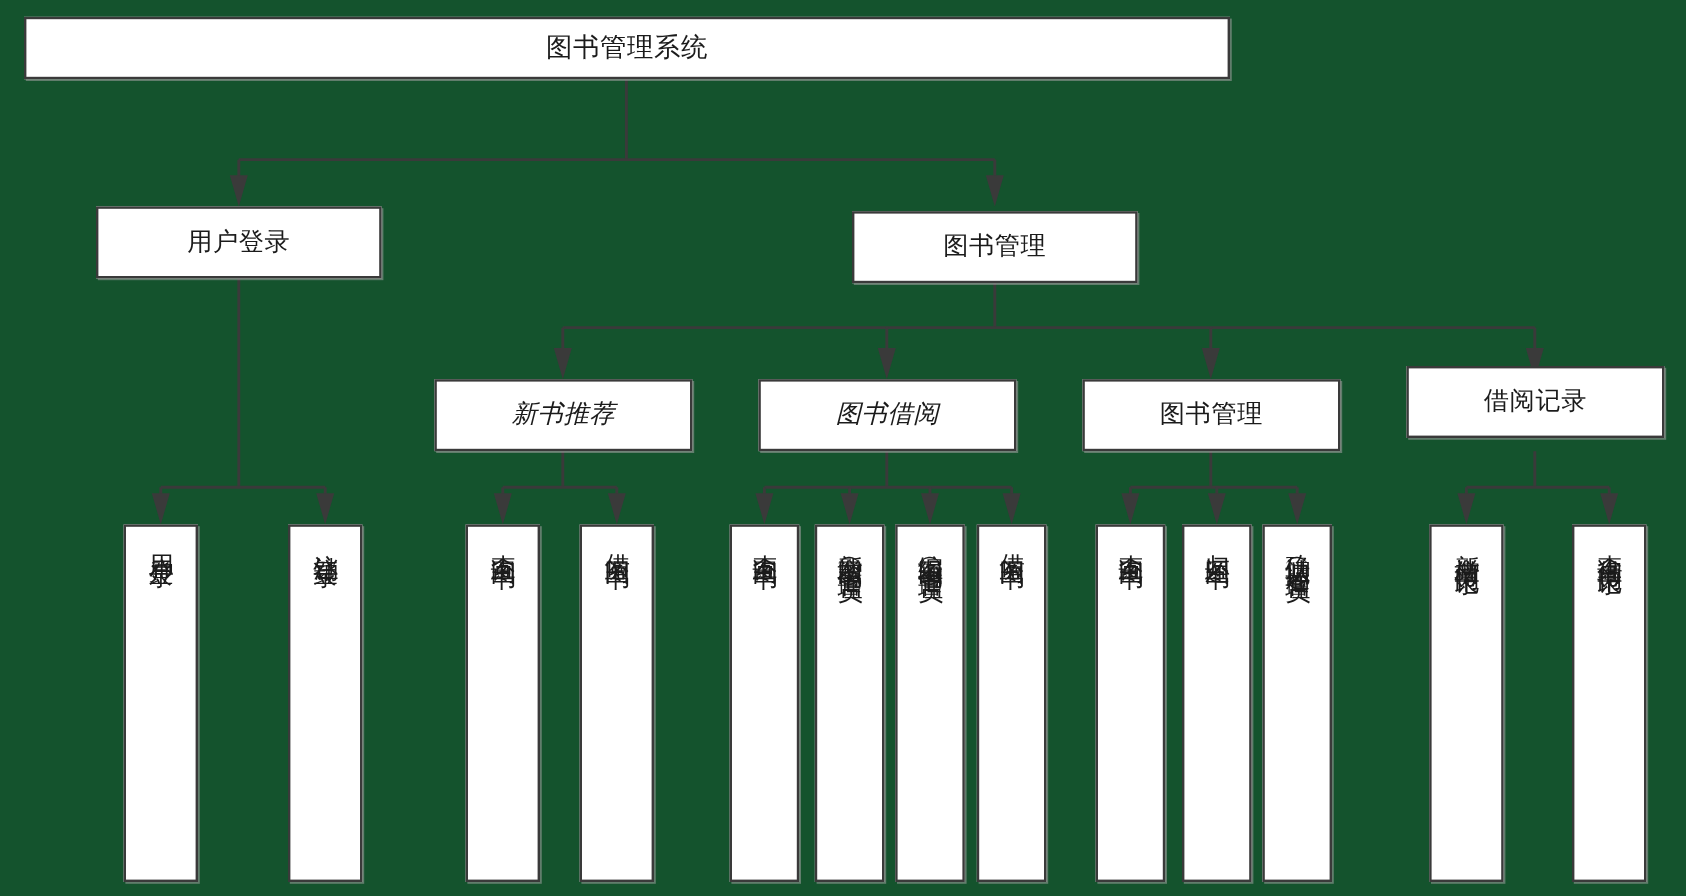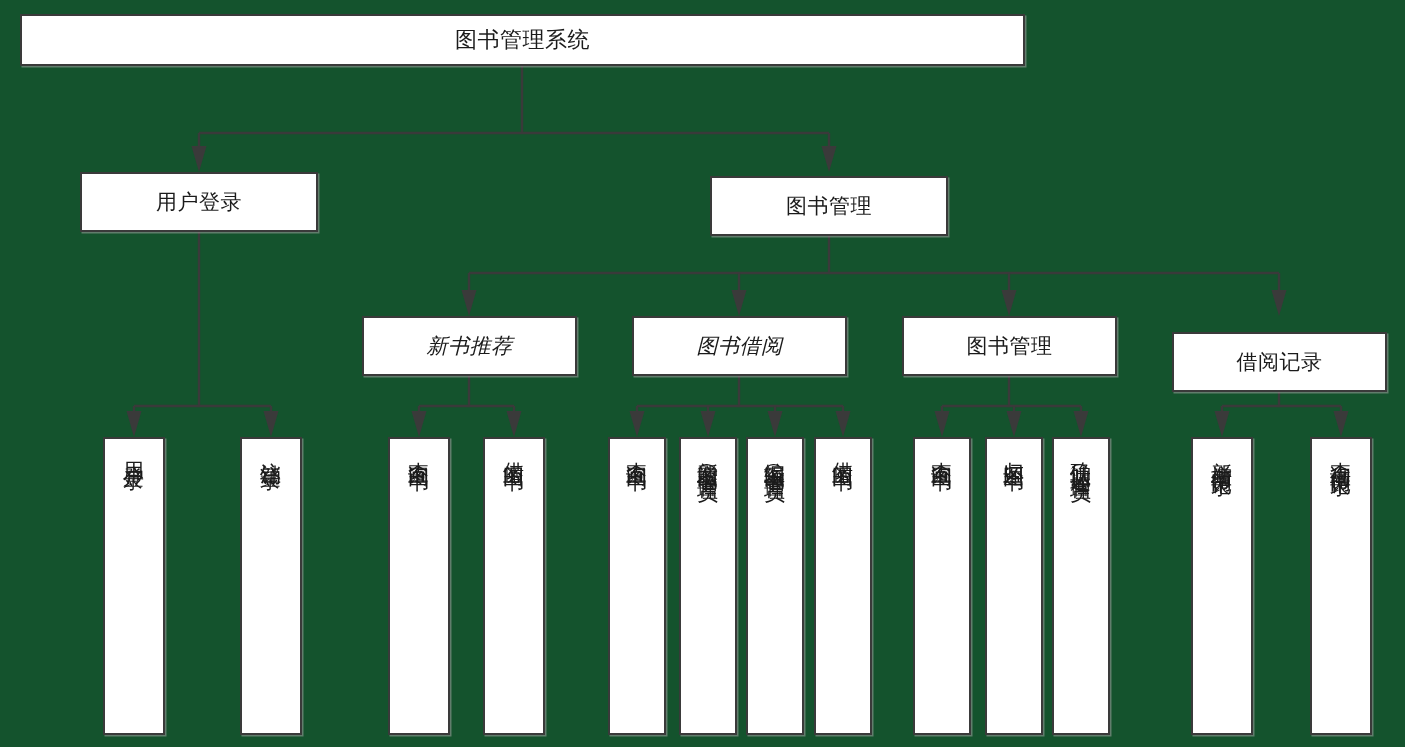--- a/index.html
+++ b/index.html
@@ -162,21 +162,21 @@
       </div>
       <div class="node-box node-level3 node-horizontal" style="left: 362px; top: 316px; width: 215px; height: 60px; font-style: italic;">
         <span class="node-label">新书推荐</span>
       </div>
       <div class="node-box node-level3 node-horizontal" style="left: 632px; top: 316px; width: 215px; height: 60px; font-style: italic;">
         <span class="node-label">图书借阅</span>
       </div>
       <div class="node-box node-level3 node-horizontal" style="left: 902px; top: 316px; width: 215px; height: 60px;">
         <span class="node-label">图书管理</span>
       </div>
-      <div class="node-box node-level3 node-horizontal" style="left: 1172px; top: 332px; width: 215px; height: 60px;">
+      <div class="node-box node-level3 node-horizontal" style="left: 1172px; top: 305px; width: 215px; height: 60px;">
         <span class="node-label">借阅记录</span>
       </div>
       <div class="node-box node-leaf node-vertical" style="left: 103px; top: 437px; width: 62px; height: 298px;">
         <span class="node-label">用户登录</span>
       </div>
       <div class="node-box node-leaf node-vertical" style="left: 240px; top: 437px; width: 62px; height: 298px;">
         <span class="node-label">注销登录</span>
       </div>
       <div class="node-box node-leaf node-vertical" style="left: 388px; top: 437px; width: 62px; height: 298px;">
         <span class="node-label">查询图书</span>

